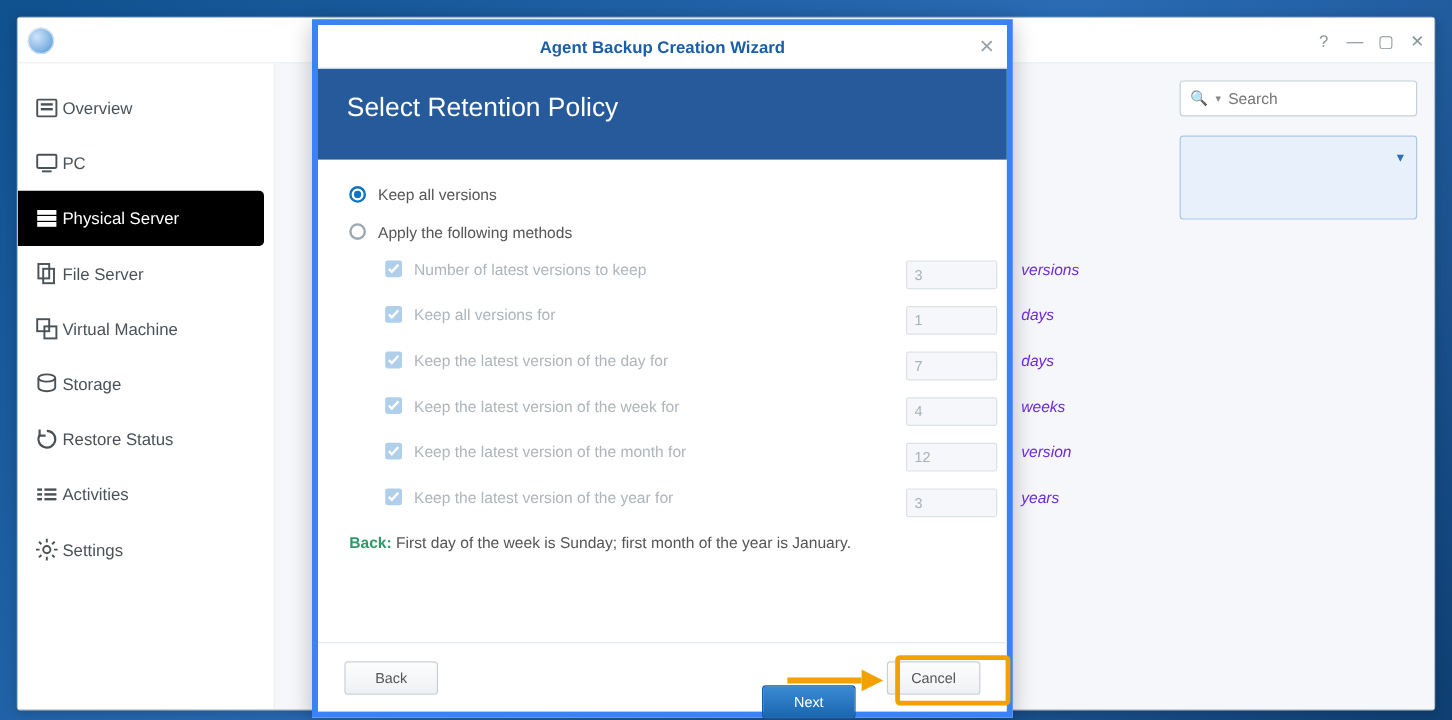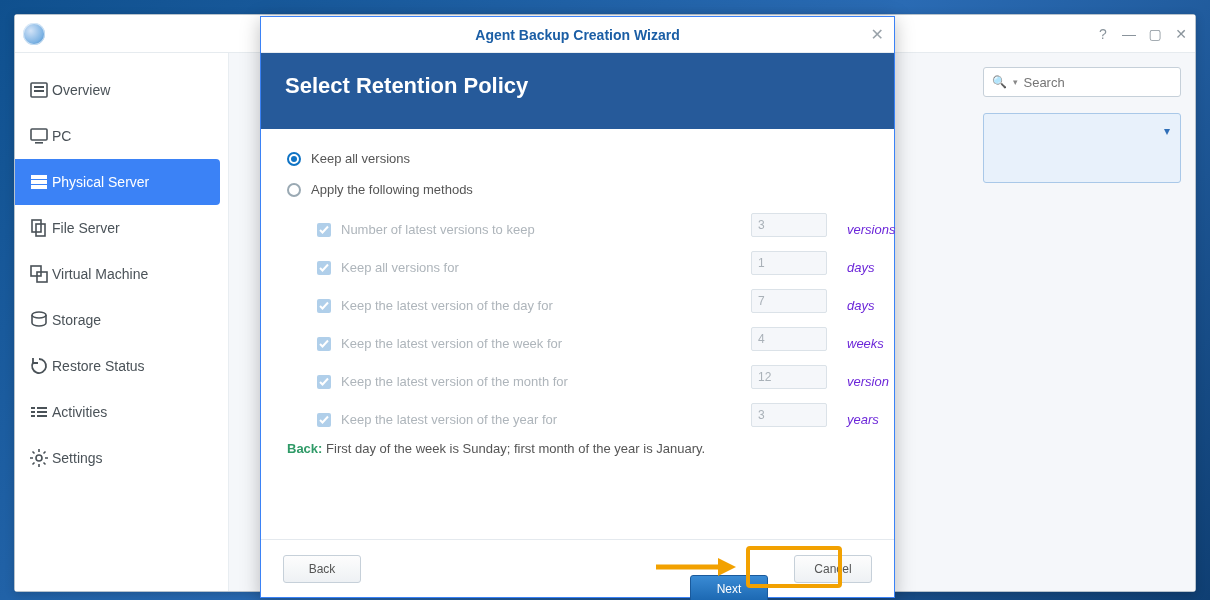--- a/index.html
+++ b/index.html
@@ -27,21 +27,21 @@
   }
   .title-controls { margin-left: auto; display: flex; align-items: center; gap: 10px; color: #8a949c; }
   .title-controls span { width: 16px; text-align: center; font-size: 14px; cursor: pointer; }
   
   .main-body { display: flex; position: absolute; left: 0; right: 0; top: 38px; bottom: 0; }
   .sidebar { width: 214px; background: #fff; border-right: 1px solid #e8edf1; padding-top: 14px; }
   .side-item {
     height: 46px; display: flex; align-items: center; gap: 3px; padding-left: 14px;
     color: #4a5258; font-size: 14px; cursor: pointer;
   }
-  .side-item.active { background: #3b82f6; color: #fff; border-top-right-radius: 4px; border-bottom-right-radius: 4px; margin-right: 8px; }
+  .side-item.active { background: #000000; color: #fff; border-top-right-radius: 4px; border-bottom-right-radius: 4px; margin-right: 8px; }
   .side-item .sicon { width: 20px; height: 20px; display: flex; align-items: center; justify-content: center; }
   .side-item svg { fill: currentColor; }
   
   .content-area { flex: 1; background: #f5f7fa; padding: 14px; position: relative; }
   .search-box {
     position: absolute; right: 14px; top: 14px;
     width: 198px; height: 30px; border: 1px solid #c6d0d9; border-radius: 3px; background: #fff;
     display: flex; align-items: center; padding: 0 8px; gap: 6px; color: #888;
   }
   .search-box input {
@@ -53,39 +53,39 @@
     border: 1px solid #a9c8e8; background: #e8f1fb;
     border-radius: 3px;
     display: flex; justify-content: flex-end; padding: 10px;
   }
   .blue-strip .chev { color: #2f6fb8; font-size: 12px; }
   
   
   .modal {
     position: absolute;
     left: 260px; top: 16px;
-    width: 635px; height: 582px;
-    background: #fff; border: 1px solid #3b82f6;
+    width: 584px; height: 582px;
+    background: #fff; border: 5px solid #3b82f6;
     box-shadow: 0 4px 18px rgba(0,0,0,0.25);
   }
   .modal-titlebar {
     height: 36px; background: #fff; display: flex; align-items: center; justify-content: center;
     position: relative; border-bottom: 1px solid #e8edf1;
   }
   .modal-title { color: #1b5ea5; font-size: 14px; font-weight: 600; }
   .modal-close { position: absolute; right: 10px; top: 8px; color: #9aa3aa; font-size: 16px; cursor: pointer; }
   
   .modal-header {
     background: #265a9a; color: #fff; padding: 20px 24px 24px 24px;
   }
-  .modal-header h1 { font-size: 22px; font-weight: 700; margin-bottom: 6px; }
+  .modal-header h1 { font-size: 22px; font-weight: 400; margin-bottom: 6px; }
   .modal-header p { font-size: 13px; opacity: 0.95; }
   
   .modal-body { padding: 22px 26px 10px 26px; font-size: 13px; color: #555; }
-  .radio-row, .check-row { display: flex; align-items: flex-end; gap: 10px; margin-bottom: 16px; }
+  .radio-row, .check-row { display: flex; align-items: flex-start; gap: 10px; margin-bottom: 16px; }
   .radio {
     width: 14px; height: 14px; border-radius: 50%; border: 2px solid #9aa9b3; display: inline-block;
     position: relative; flex-shrink: 0;
   }
   .radio.checked { border-color: #0f73c4; }
   .radio.checked::after {
     content: ""; position: absolute; inset: 2px; border-radius: 50%; background: #0f73c4;
   }
   
   .methods { padding-left: 30px; }

